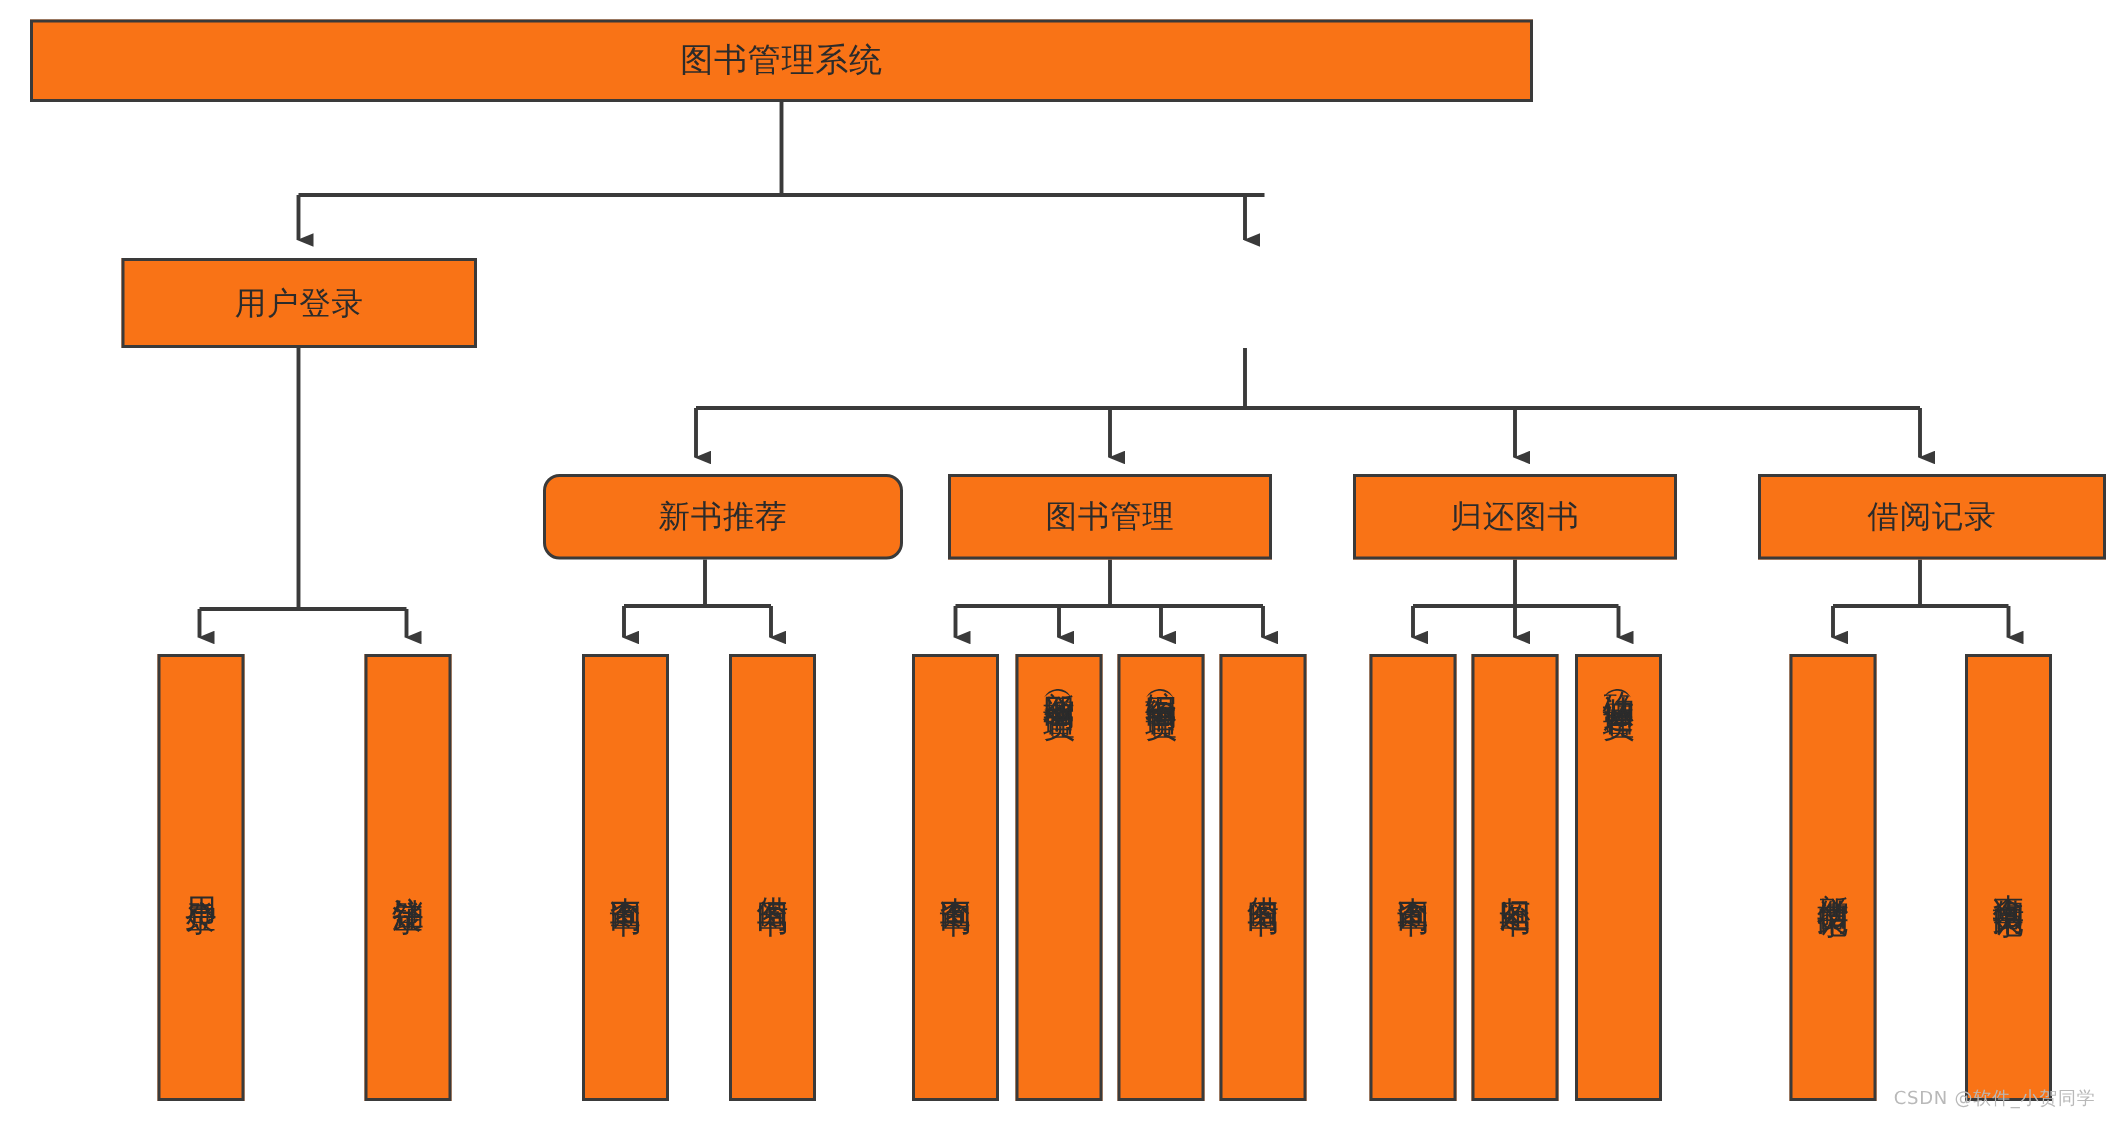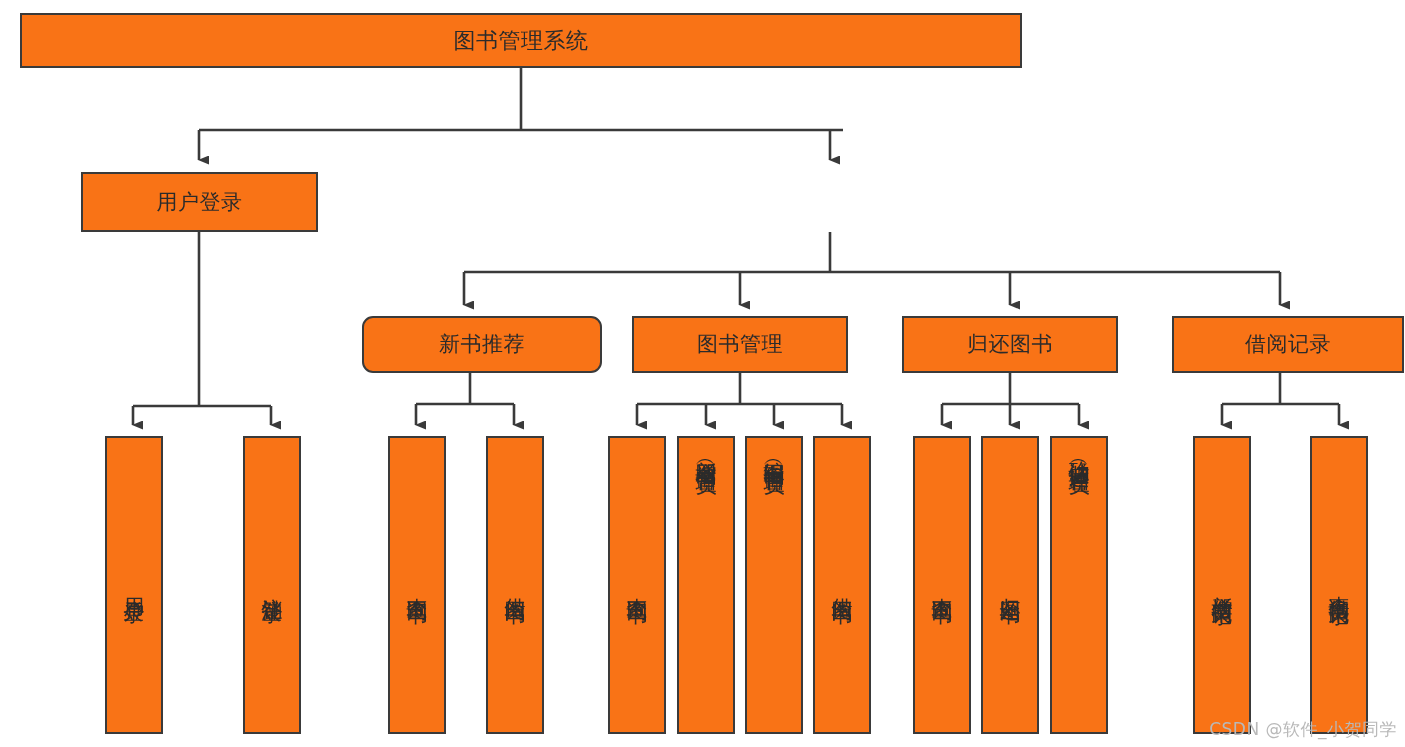--- a/index.html
+++ b/index.html
@@ -64,21 +64,21 @@
   }
   .node.vertical.centered-v {
     align-items: center;
     padding-top: 0;
   }
   .node.root .node-label { font-size: 22px; }
   .watermark {
     position: absolute;
     right: 8px;
     bottom: 6px;
-    font-size: 17px;
+    font-size: 12px;
     color: #b9b9b9;
     letter-spacing: 0.5px;
     white-space: nowrap;
     font-family: "DejaVu Sans", "Liberation Sans", sans-serif;
   }
 </style>
 </head>
 <body>
 
 <div id="diagram-root">

